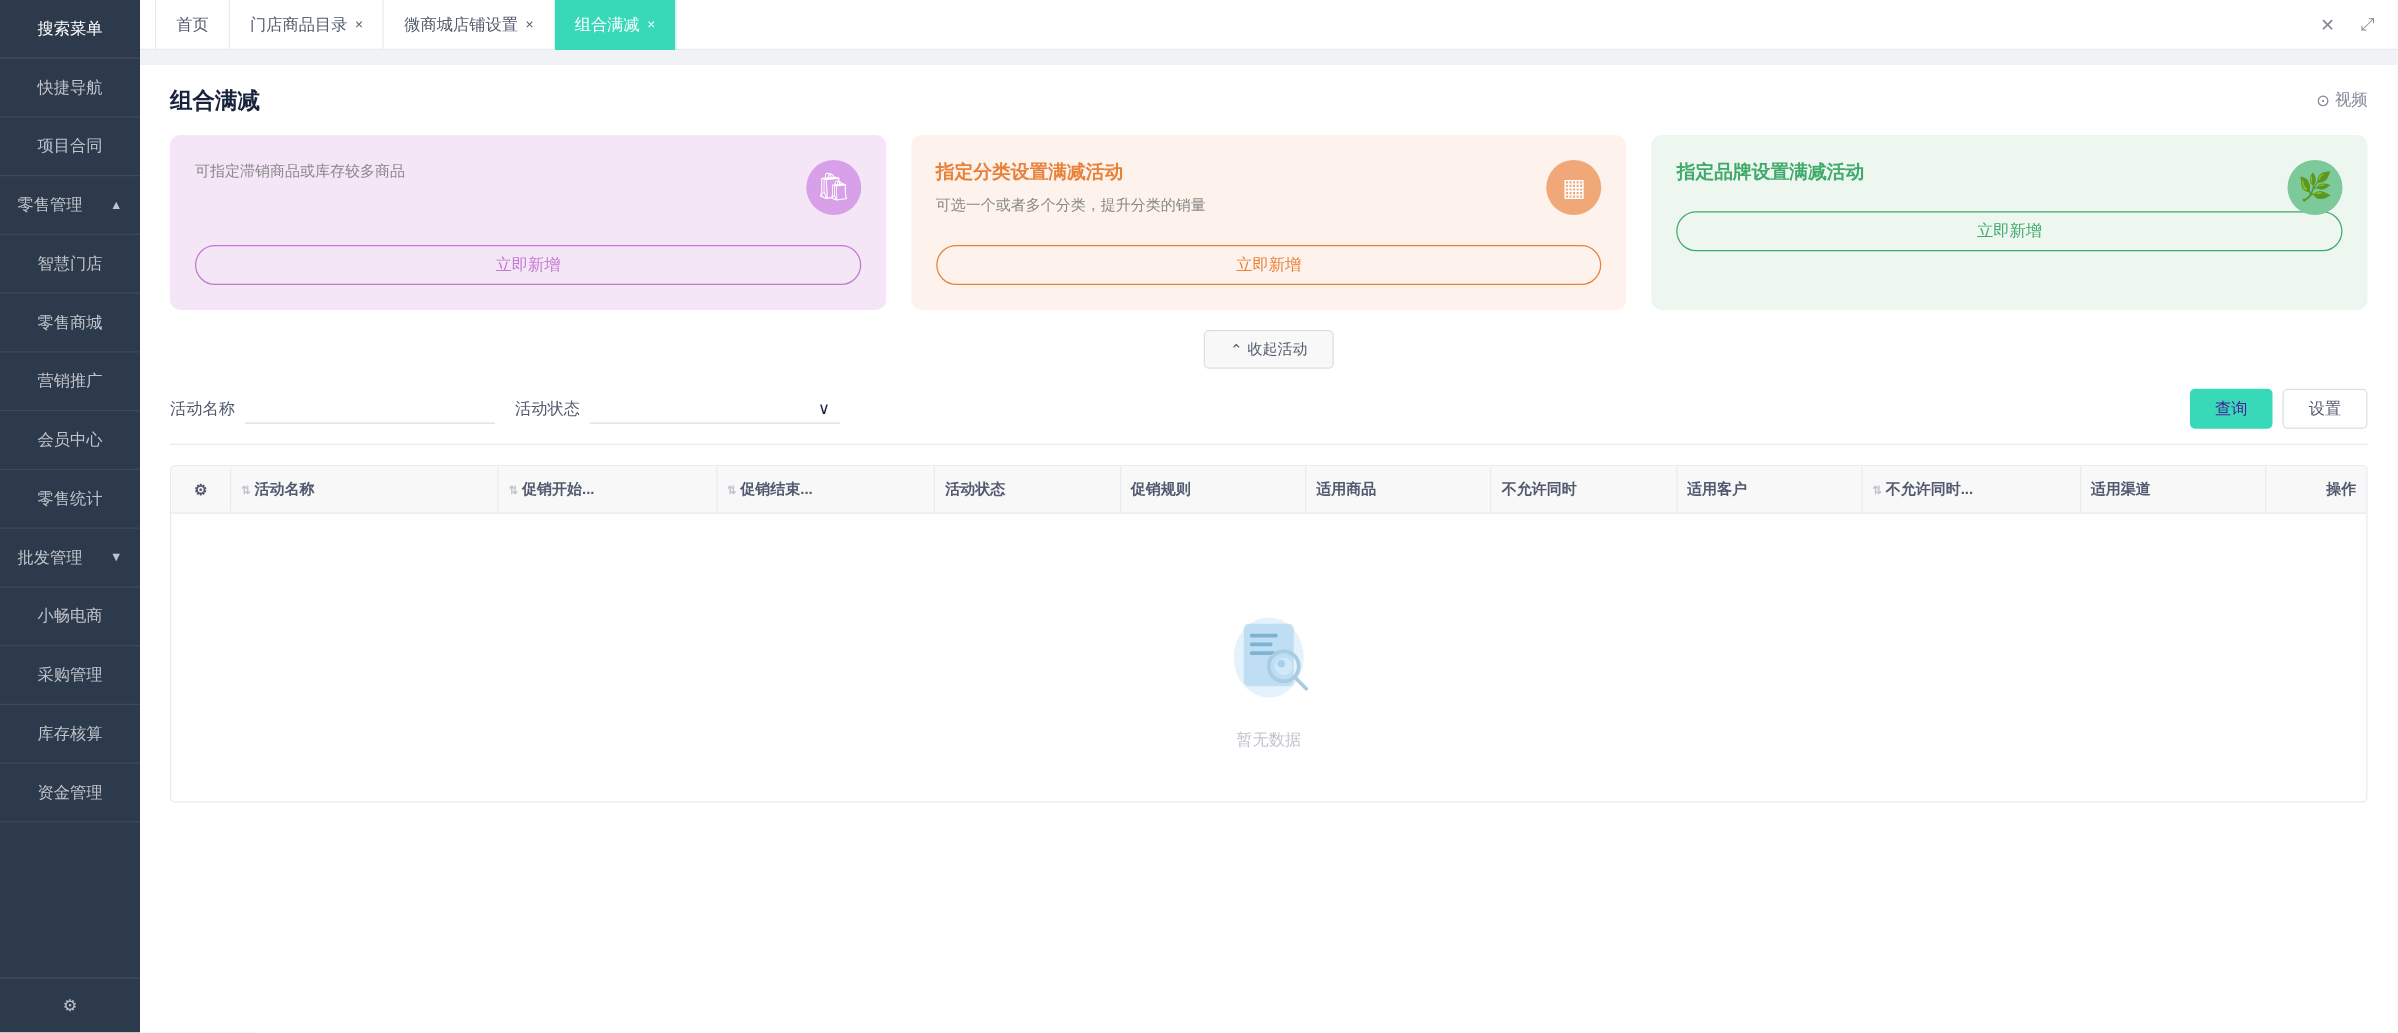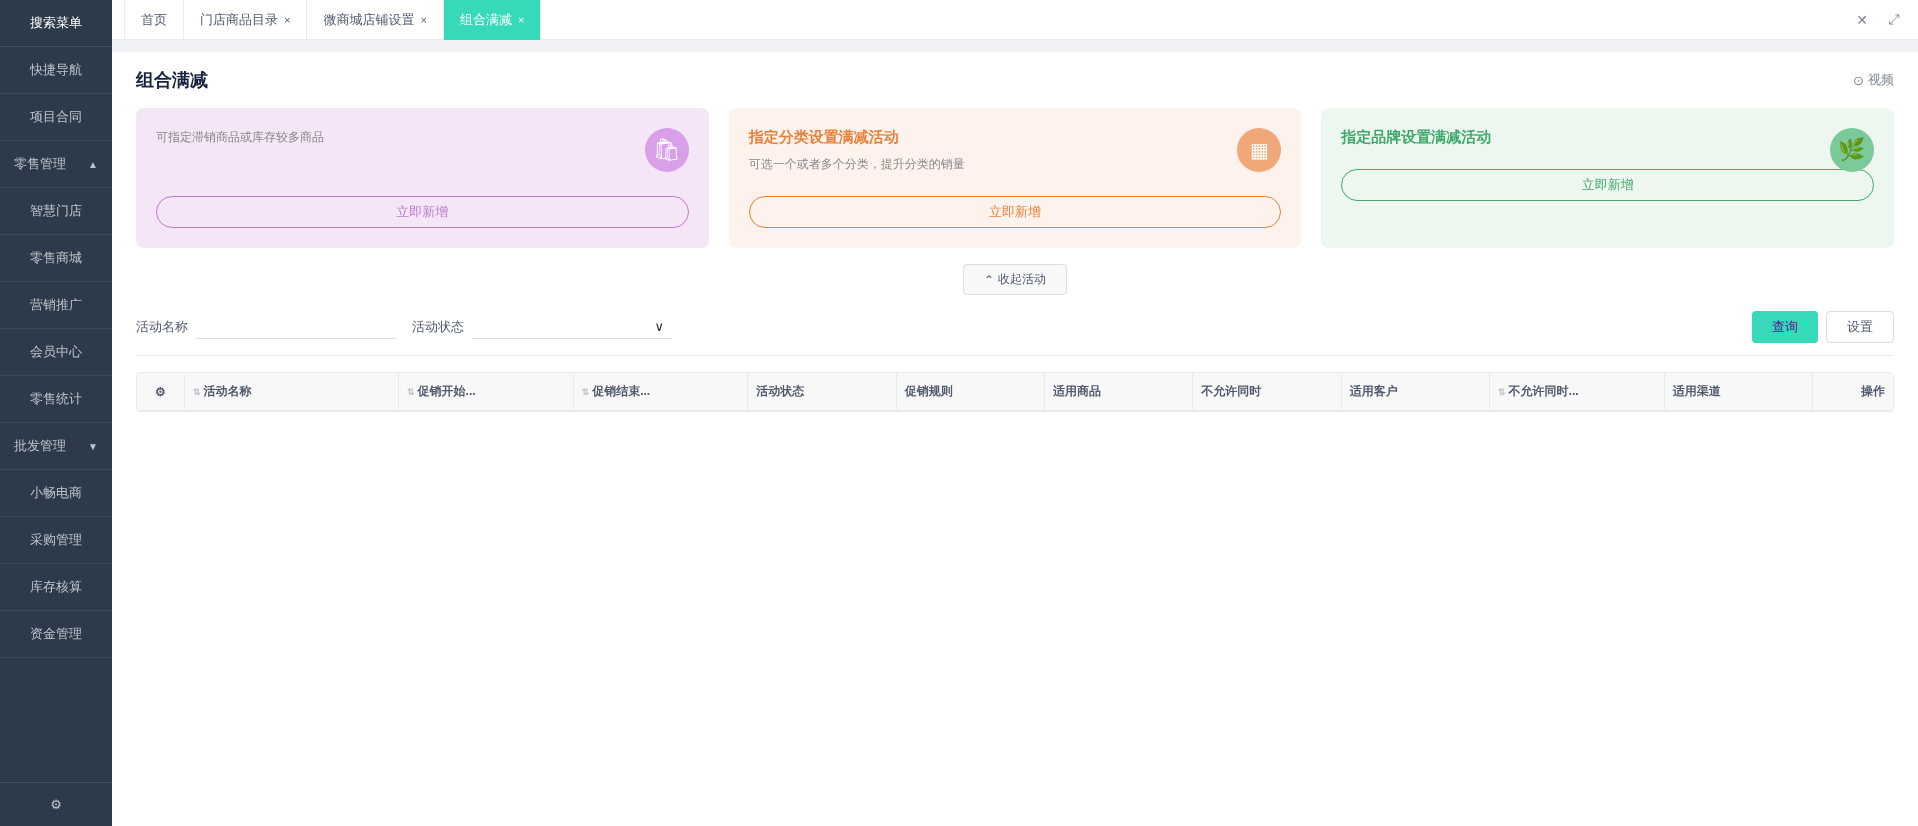--- a/index.html
+++ b/index.html
@@ -512,16 +512,33 @@
           <span>不允许同时...</span>
         </div>
         <div class="th th-channel">
           <span>适用渠道</span>
         </div>
         <div class="th th-op">
           <span>操作</span>
         </div>
       </div>
 
+      <div class="empty-state">
+        <svg class="empty-icon" viewBox="0 0 100 100" xmlns="http://www.w3.org/2000/svg">
+
+          <ellipse cx="50" cy="55" rx="28" ry="32" fill="#d6eaf8" opacity="0.6"></ellipse>
+          <rect x="30" y="28" width="40" height="50" rx="4" fill="#aed6f1" opacity="0.7"></rect>
+          <rect x="35" y="36" width="22" height="3" rx="1" fill="#7fb3d3"></rect>
+          <rect x="35" y="43" width="18" height="3" rx="1" fill="#7fb3d3"></rect>
+          <rect x="35" y="50" width="20" height="3" rx="1" fill="#7fb3d3"></rect>
+
+          <circle cx="62" cy="62" r="12" fill="none" stroke="#a9cce3" stroke-width="3"></circle>
+          <circle cx="62" cy="62" r="7" fill="#d6eaf8" opacity="0.8"></circle>
+          <line x1="71" y1="71" x2="80" y2="80" stroke="#a9cce3" stroke-width="3" stroke-linecap="round"></line>
+
+          <circle cx="60" cy="60" r="3" fill="#85c1e9" opacity="0.6"></circle>
+        </svg>
+        <span class="empty-text">暂无数据</span>
+      </div>
     </div>
 
   </div>
 </div>
 
 </body></html>

